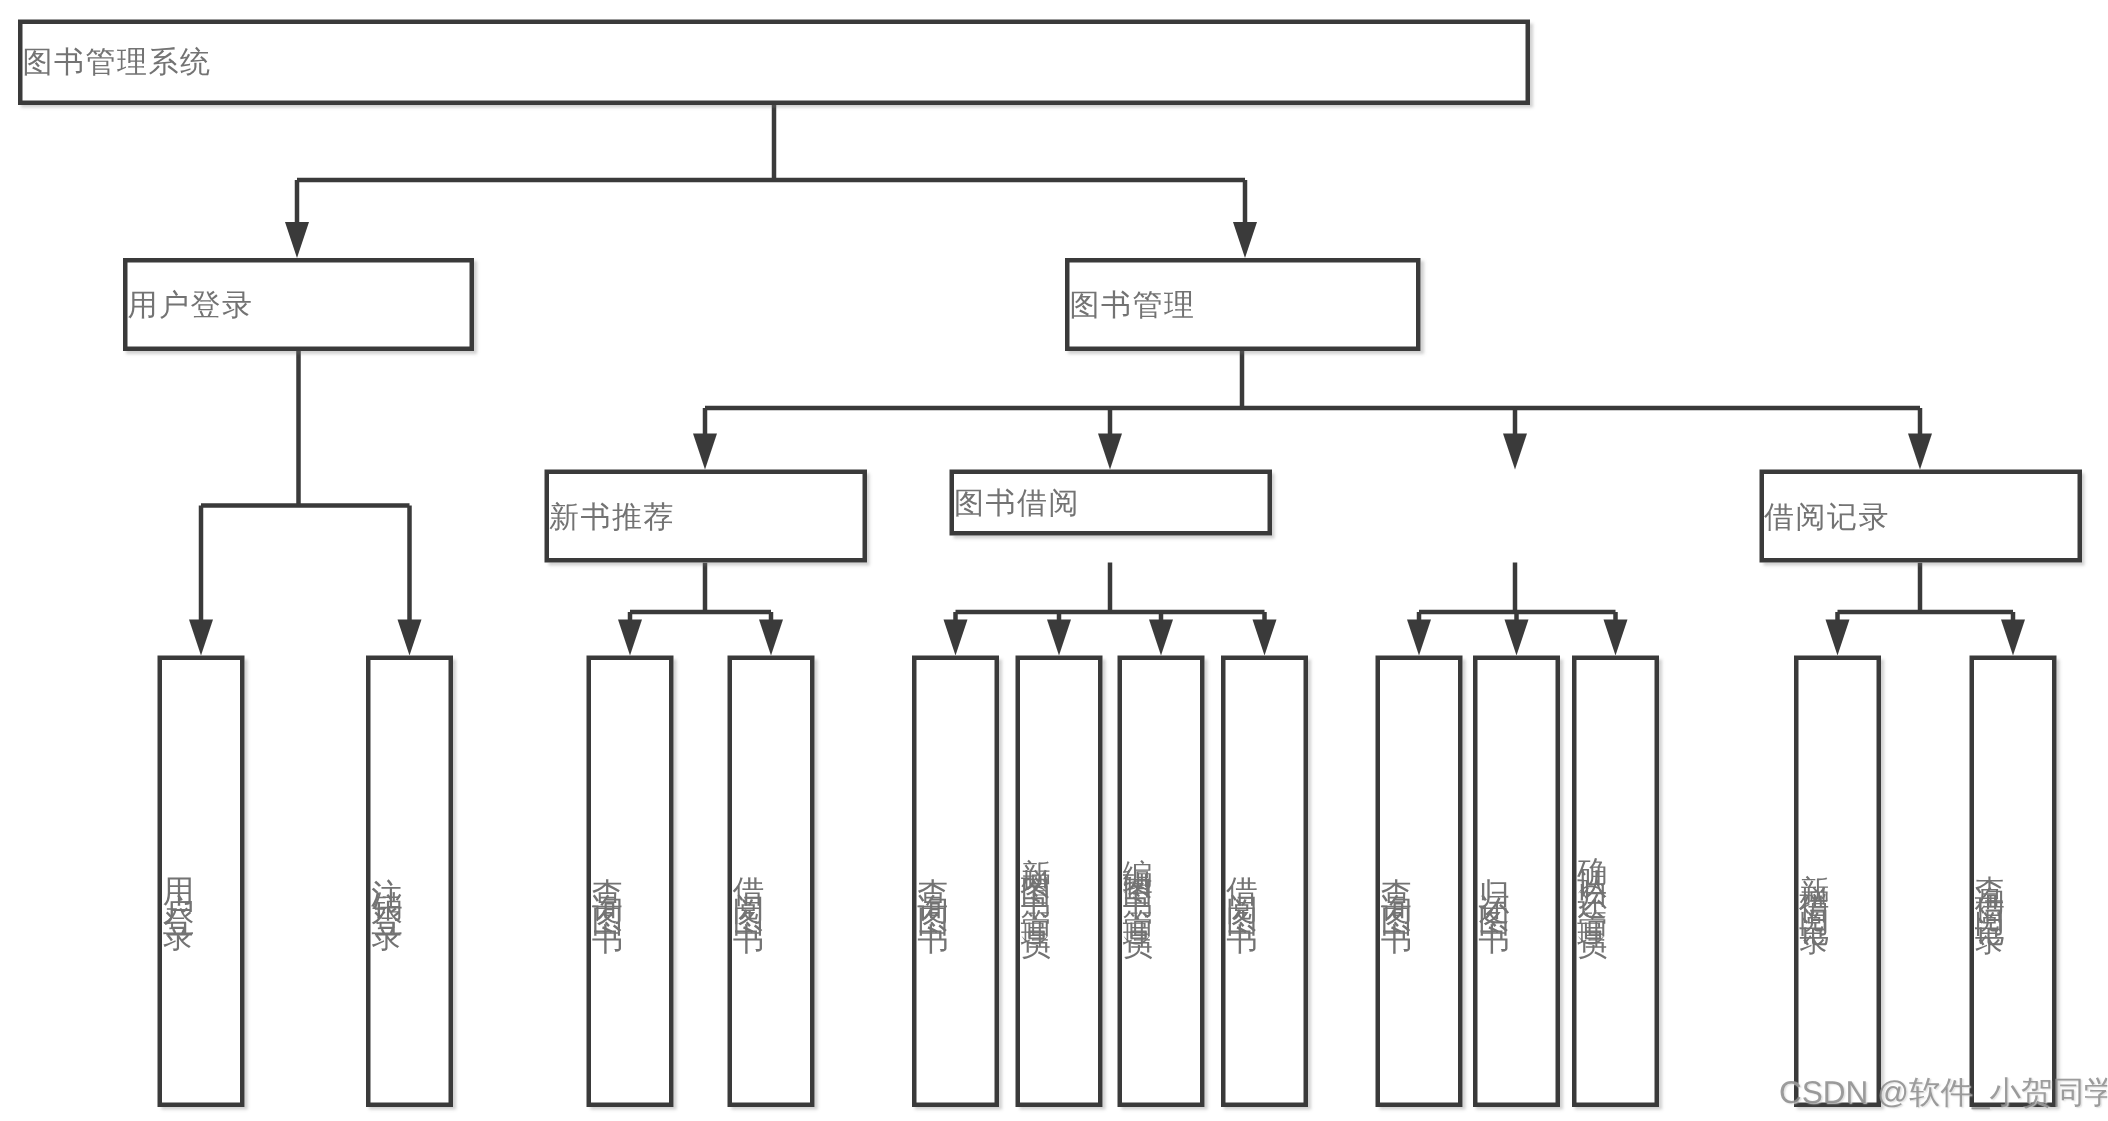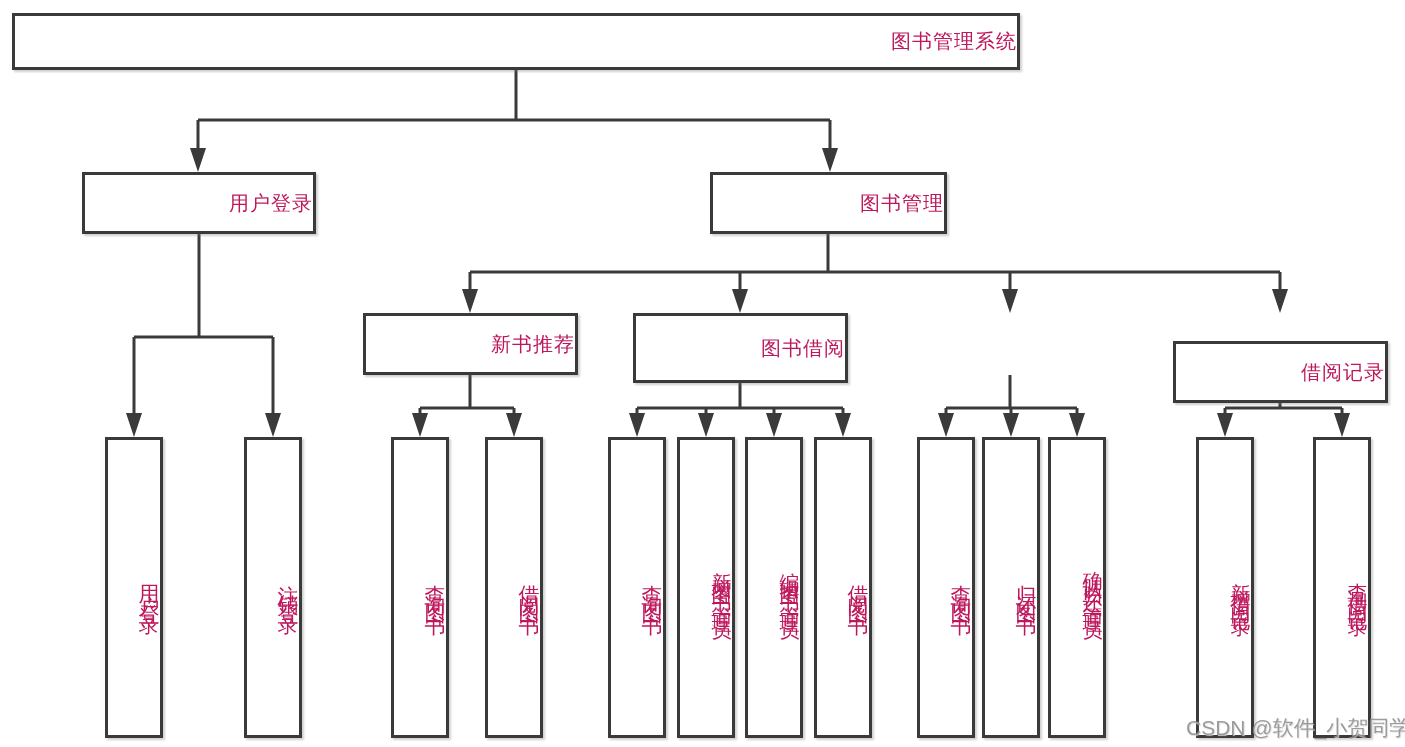--- a/index.html
+++ b/index.html
@@ -21,24 +21,24 @@
     top: 0;
     width: 1405px;
     height: 747px;
     pointer-events: none;
   }
   .node {
     position: absolute;
     box-sizing: border-box;
     border: 3px solid #3a3a3a;
     background: #ffffff;
-    color: #be185d;
+    color: #737373;
     display: flex;
     align-items: center;
-    justify-content: flex-end;
+    justify-content: flex-start;
     box-shadow: 2px 2px 2px rgba(120,120,120,0.35);
   }
   .node.h {
     font-size: 20px;
     letter-spacing: 1px;
   }
   .node.v {
     font-size: 21px;
   }
   .node.v .vtext {
@@ -144,24 +144,24 @@
   <div class="node h" style="left:82px; top:172px; width:234px; height:62px;">
     <span>用户登录</span>
   </div>
   <div class="node h" style="left:363px; top:313px; width:215px; height:62px;">
     <span>新书推荐</span>
   </div>
 
   <div class="node h" style="left:710px; top:172px; width:237px; height:62px;">
     <span>图书管理</span>
   </div>
-  <div class="node h" style="left:633px; top:313px; width:215px; height:70px;">
+  <div class="node h" style="left:633px; top:313px; width:215px; height:44px;">
     <span>图书借阅</span>
   </div>
-  <div class="node h" style="left:1173px; top:313px; width:215px; height:62px;margin-top:28px;">
+  <div class="node h" style="left:1173px; top:313px; width:215px; height:62px;">
     <span>借阅记录</span>
   </div>
 
   <div class="node v" style="left:105px; top:437px; width:58px; height:301px;">
     <span class="vtext">用户登录</span>
   </div>
   <div class="node v" style="left:244px; top:437px; width:58px; height:301px;">
     <span class="vtext">注销登录</span>
   </div>
 

